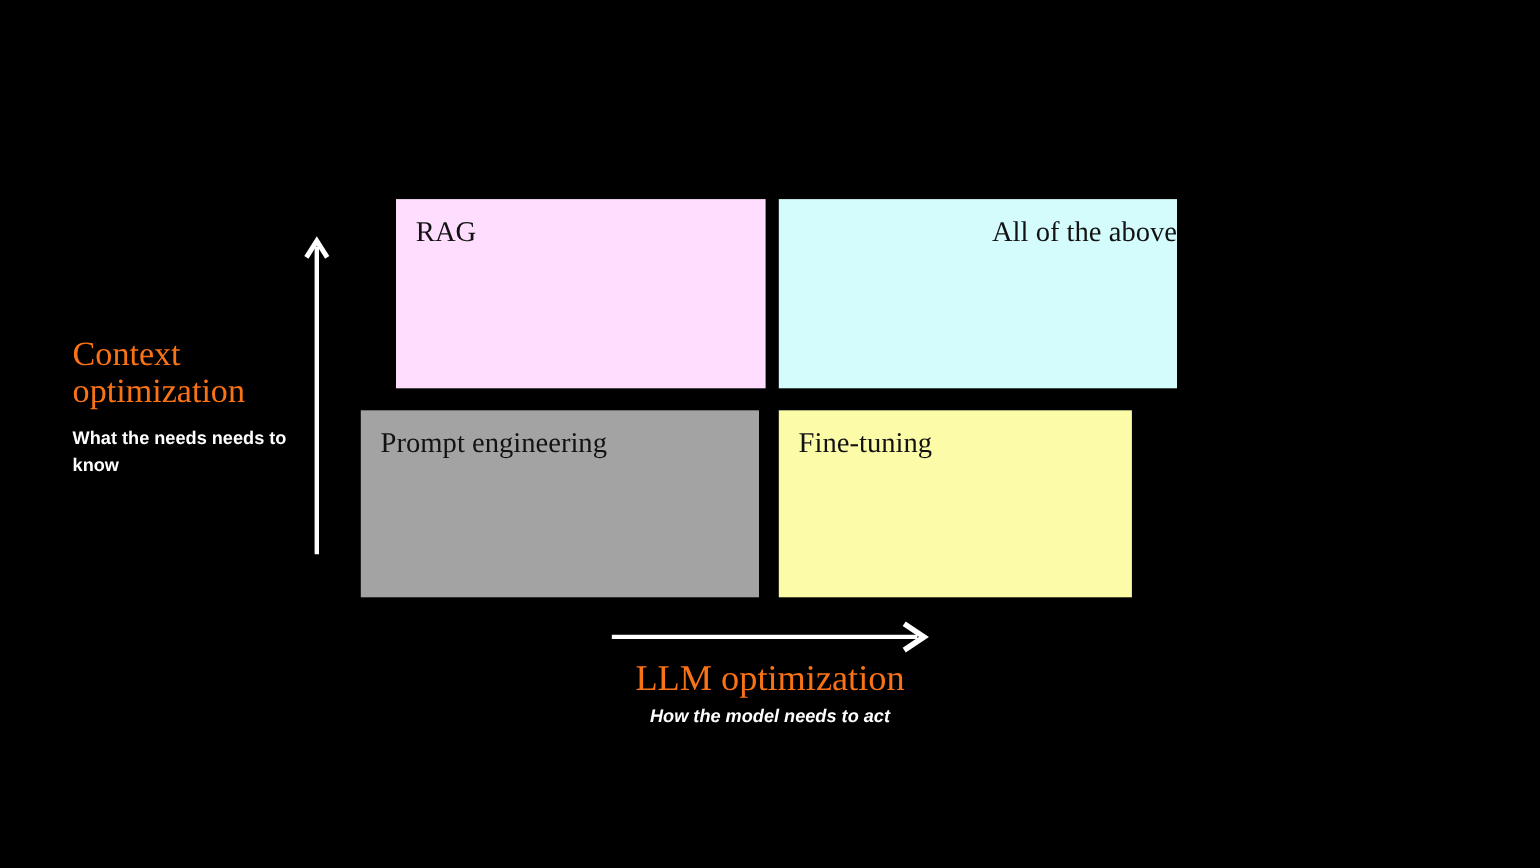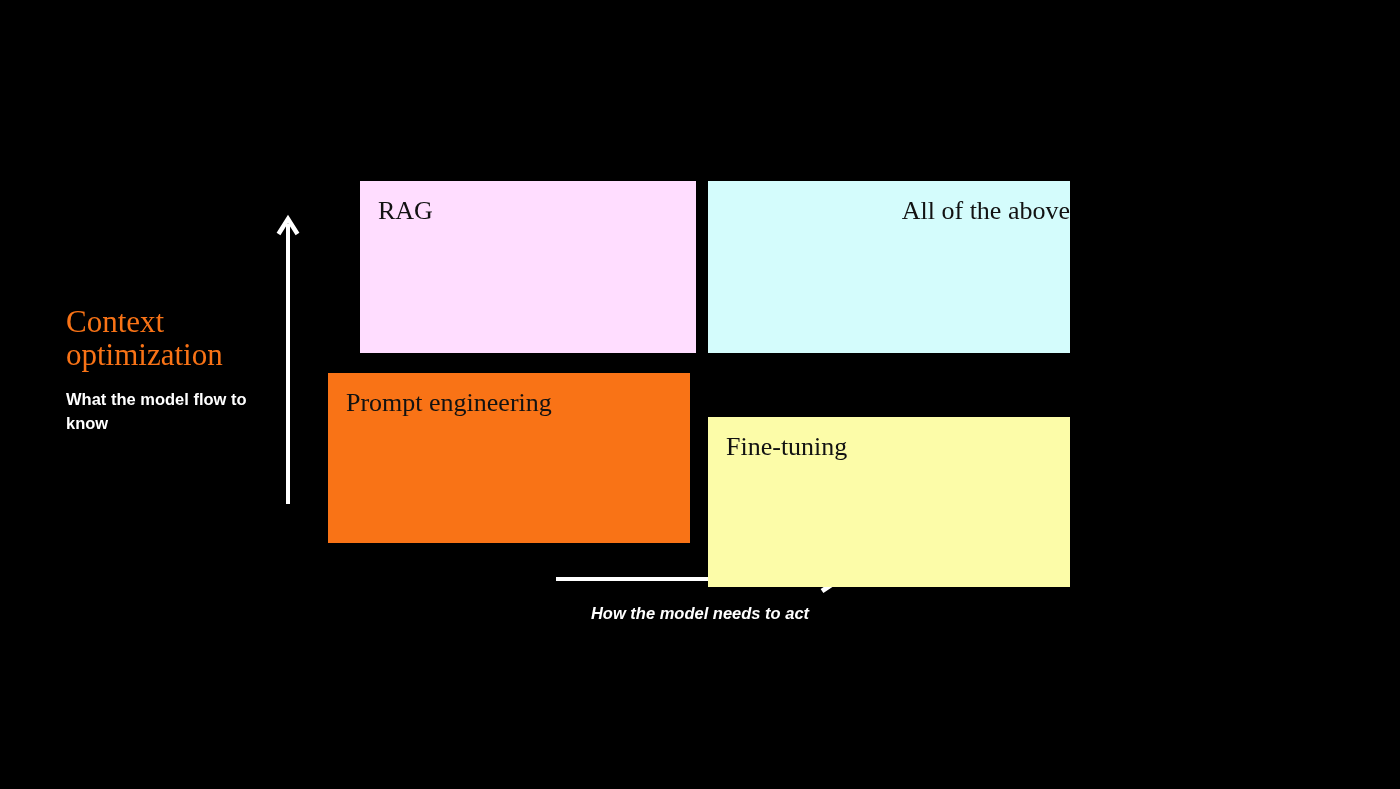--- a/index.html
+++ b/index.html
@@ -46,21 +46,21 @@
   .quadrant-label {
     font-family: "Liberation Serif", serif;
     font-size: 26px;
     line-height: 32px;
     color: #121212;
     white-space: nowrap;
   }
   #q-rag       { left: 328px; top: 181px; width: 336px; height: 172px; margin-left: 32px; }
   #q-all       { left: 708px; top: 181px; width: 362px; height: 172px; }
   #q-prompt    { left: 328px; top: 373px; width: 362px; height: 170px; }
-  #q-finetune  { left: 708px; top: 373px; width: 362px; height: 170px; margin-top: 44px; }
+  #q-finetune  { left: 708px; top: 373px; width: 321px; height: 170px; }
 
   
   .y-axis {
     position: absolute;
     left: 275px;
     top: 214px;
     width: 26px;
     height: 290px;
   }
   .x-axis {
@@ -125,36 +125,37 @@
 
   <div class="x-axis">
     <svg width="290" height="32" viewBox="0 0 290 32" xmlns="http://www.w3.org/2000/svg">
       <line x1="0" y1="16" x2="278" y2="16" stroke="#ffffff" stroke-width="4"></line>
       <polyline points="266,4 284,16 266,28" fill="none" stroke="#ffffff" stroke-width="5" stroke-linecap="butt" stroke-linejoin="miter"></polyline>
     </svg>
   </div>
 
   <div class="axis-block-y">
     <div class="axis-title">Context optimization</div>
-    <div class="axis-sub">What the model flow to know</div>
+    <div class="axis-sub">What the needs needs to know</div>
   </div>
 
   <div class="axis-block-x">
+    <div class="axis-title">LLM optimization</div>
     <div class="axis-sub">How the model needs to act</div>
   </div>
 
   <div class="quadrant" id="q-rag" style="background-color: rgb(255, 221, 255);">
     <div class="quadrant-label">RAG</div>
   </div>
 
   <div class="quadrant" id="q-all" style="background-color: rgb(212, 252, 252); text-align: right;">
     <div class="quadrant-label">All of the above</div>
   </div>
 
-  <div class="quadrant" id="q-prompt" style="background-color: #f97316;">
+  <div class="quadrant" id="q-prompt" style="background-color: #a3a3a3;">
     <div class="quadrant-label">Prompt engineering</div>
   </div>
 
   <div class="quadrant" id="q-finetune" style="background-color: rgb(252, 252, 168);">
     <div class="quadrant-label">Fine-tuning</div>
   </div>
 
 </div>
 
 </body></html>

